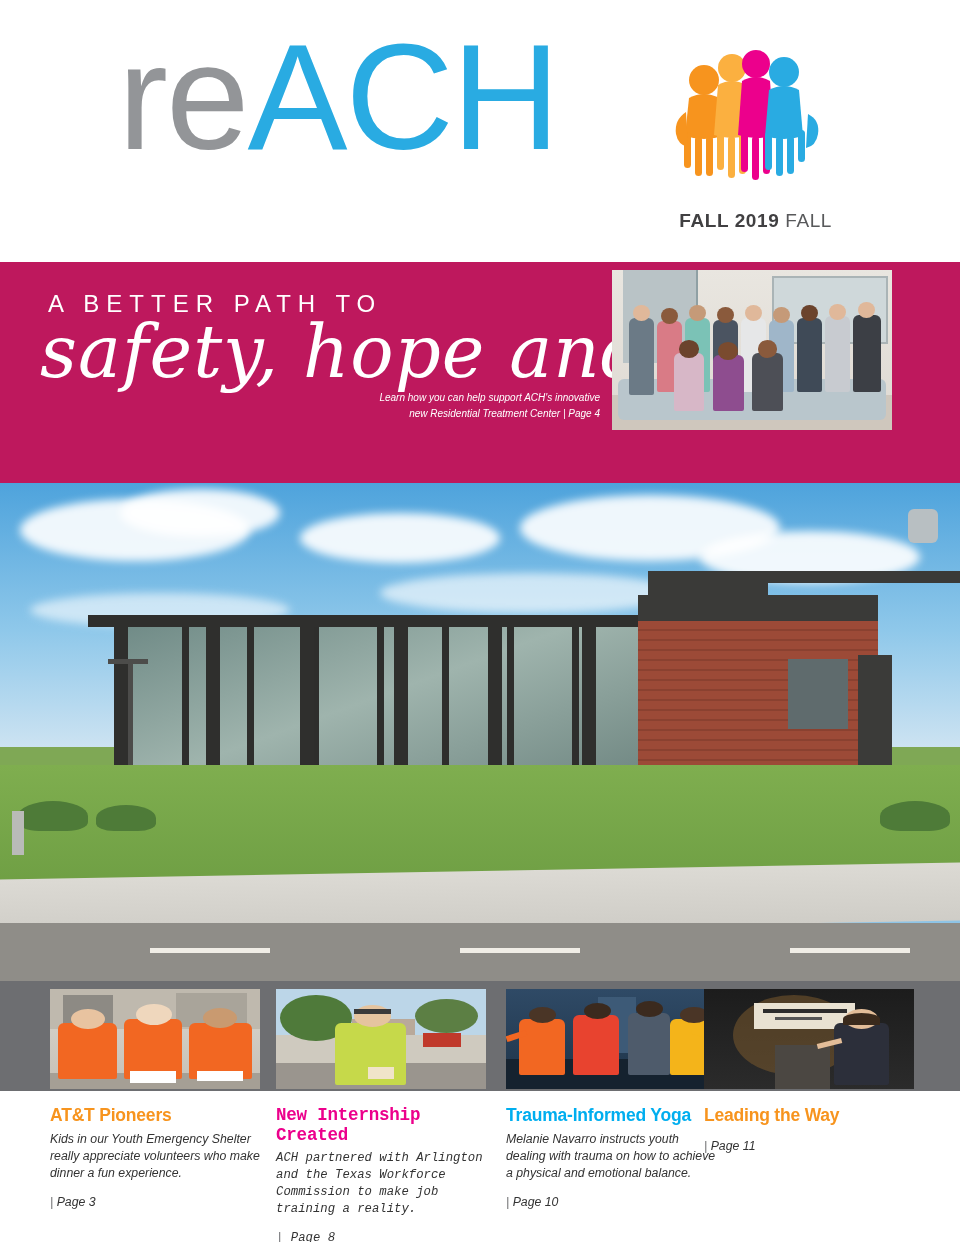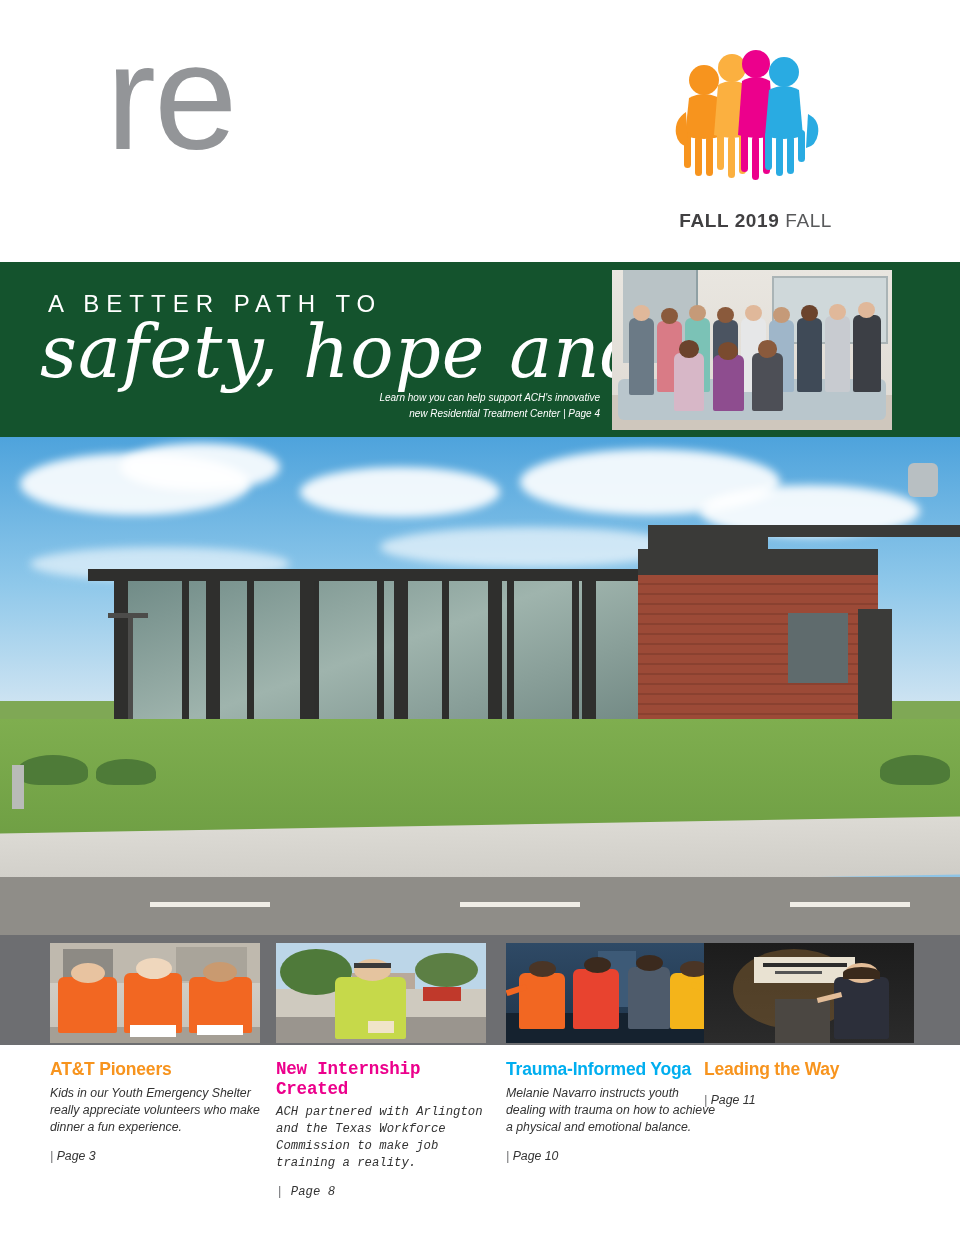--- a/index.html
+++ b/index.html
@@ -15,21 +15,21 @@
     position: relative;
   }
 
   
   .masthead {
     position: relative;
     height: 262px;
   }
   .logo-wrap {
     position: absolute;
-    left: 106px;
+    left: 118px;
     top: 22px;
     display: flex;
     align-items: flex-start;
   }
   .logo-text {
     font-size: 150px;
     line-height: 150px;
     letter-spacing: -2px;
     font-weight: 300;
     font-family: "Liberation Sans", sans-serif;
@@ -56,22 +56,22 @@
     color: #58595B;
   }
   .issue-line .bold {
     font-weight: bold;
     color: #414042;
   }
 
   
   .band {
     position: relative;
-    height: 175px;
-    background: #14532d;
+    height: 221px;
+    background: #be185d;
     overflow: hidden;
   }
   .band-kicker {
     position: absolute;
     left: 48px;
     top: 28px;
     color: #ffffff;
     font-size: 24px;
     letter-spacing: 7px;
     font-weight: 400;
@@ -237,20 +237,21 @@
   .blob { position:absolute; border-radius:50%; }
   .rect { position:absolute; }
 </style>
 </head>
 <body>
 
 <div class="masthead">
 
   <div class="logo-wrap">
     <span class="logo-text logo-re">re</span>
+    <span class="logo-text logo-ach">ACH</span>
   </div>
 
   <div class="logo-mark">
     <svg viewBox="0 0 160 150" width="160" height="150" aria-hidden="true">
 
       <g fill="#F7941E">
         <circle cx="36" cy="40" r="15"></circle>
         <path d="M21 58 q15 -8 30 0 l4 38 q-19 6 -38 0 z"></path>
         <rect x="16" y="92" width="7" height="36" rx="3.5"></rect>
         <rect x="27" y="96" width="7" height="40" rx="3.5"></rect>

